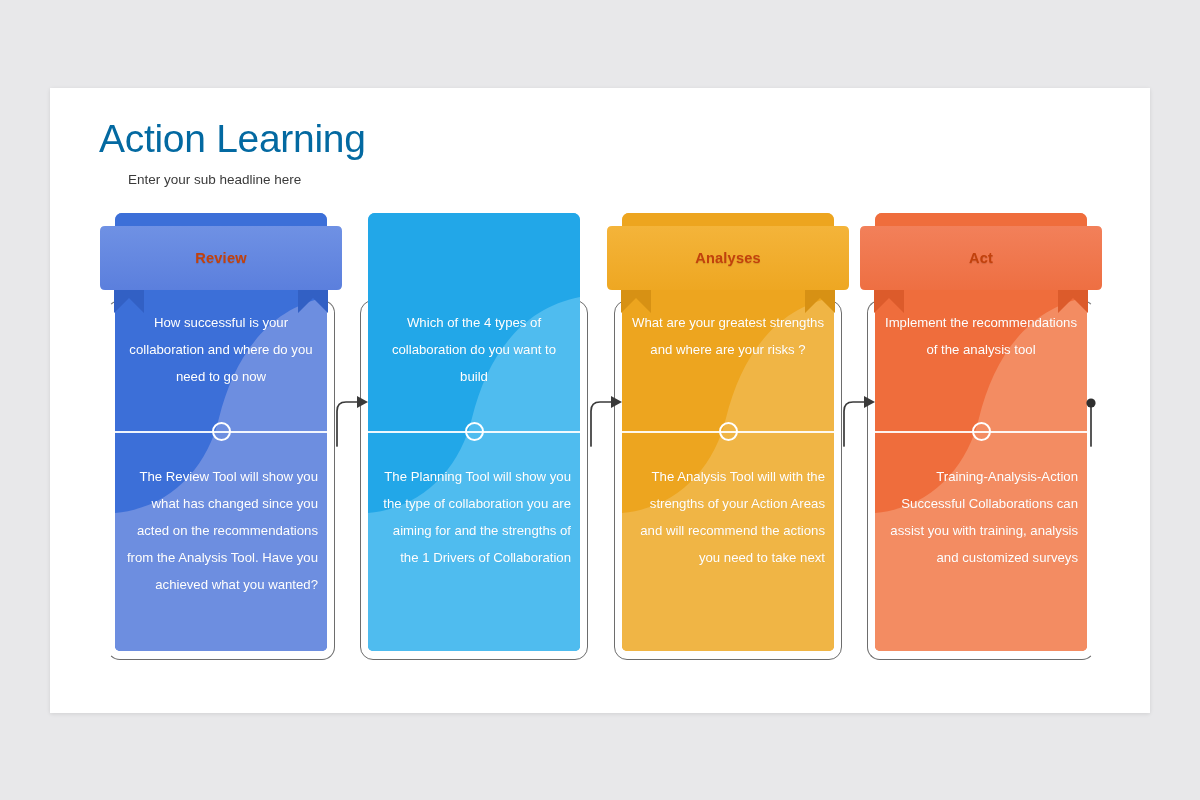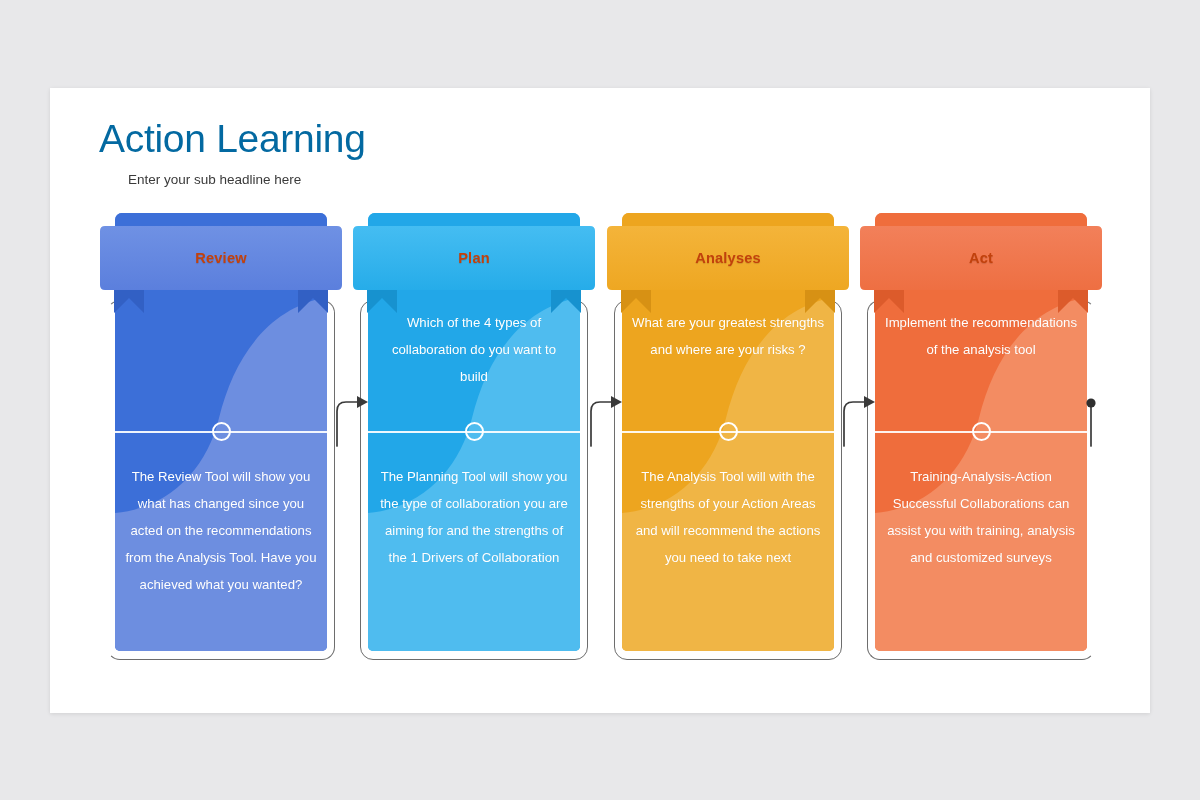--- a/index.html
+++ b/index.html
@@ -76,21 +76,21 @@
   }
 
   
   .txt {
     position:absolute; left:9px; width:194px;
     text-align:center; color:#ffffff;
     font-size:13.2px; line-height:27px; z-index:6;
     text-shadow:0 0 1px rgba(0,0,0,0.07);
   }
   .txt.top { top:96px; }
-  .txt.bot { top:250px; }
+  .txt.bot { top:250px;text-align:right; }
 
   
   .ribbon { position:absolute; left:-9px; top:12px; width:250px; height:65px; z-index:9; }
   .ribbon svg { display:block; width:250px; height:96px; overflow:visible; }
   .ribbon-label {
     position:absolute; left:0; top:0; width:250px; height:65px;
     display:flex; align-items:center; justify-content:center;
     color:#c2410c; font-size:14.6px; font-weight:bold;
     letter-spacing:0.2px;
     text-shadow:0 1px 1px rgba(0,0,0,0.13);
@@ -123,20 +123,21 @@
       <div class="tab" style="background:#3c6fd8"></div>
       <div class="card">
         <div class="card-base" style="background:#3c6fd8"></div>
         <div class="wave">
           <svg viewBox="0 0 212 438" preserveAspectRatio="none">
             <path d="M212,0 L212,438 L0,438 L0,300 C55,295 92,255 104,205 C118,148 150,96 212,84 Z" fill="#6d8ee0"></path>
           </svg>
         </div>
         <div class="divider"></div>
         <div class="ring"></div>
+        <div class="txt top">How successful is your collaboration and where do you need to go now</div>
         <div class="txt bot">The Review Tool will show you what has changed since you acted on the recommendations from the Analysis Tool. Have you achieved what you wanted?</div>
       </div>
       <div class="ribbon">
         <svg viewBox="0 0 250 96" preserveAspectRatio="none">
           <path d="M18,65 L18,88 L33,73 L48,88 L48,65 Z" fill="#3260c4"></path>
           <path d="M202,65 L202,88 L217,73 L232,88 L232,65 Z" fill="#3260c4"></path>
           <defs>
             <linearGradient id="rg0" x1="0" y1="0" x2="0" y2="1">
               <stop offset="0" stop-color="#6f91e4"></stop>
               <stop offset="1" stop-color="#5b7fdd"></stop>
@@ -156,34 +157,20 @@
         <div class="wave">
           <svg viewBox="0 0 212 438" preserveAspectRatio="none">
             <path d="M212,0 L212,438 L0,438 L0,300 C55,295 92,255 104,205 C118,148 150,96 212,84 Z" fill="#4fbcef"></path>
           </svg>
         </div>
         <div class="divider"></div>
         <div class="ring"></div>
         <div class="txt top">Which of the 4 types of collaboration do you want to build</div>
         <div class="txt bot">The Planning Tool will show you the type of collaboration you are aiming for and the strengths of the 1 Drivers of Collaboration</div>
       </div>
-      <div class="ribbon">
-        <svg viewBox="0 0 250 96" preserveAspectRatio="none">
-          <path d="M18,65 L18,88 L33,73 L48,88 L48,65 Z" fill="#1792cf"></path>
-          <path d="M202,65 L202,88 L217,73 L232,88 L232,65 Z" fill="#1792cf"></path>
-          <defs>
-            <linearGradient id="rg1" x1="0" y1="0" x2="0" y2="1">
-              <stop offset="0" stop-color="#45bdf2"></stop>
-              <stop offset="1" stop-color="#26ace9"></stop>
-            </linearGradient>
-          </defs>
-          <path d="M4,6 Q4,1 9,1 L241,1 Q246,1 246,6 L246,60 Q246,65 241,65 L9,65 Q4,65 4,60 Z" fill="url(#rg1)"></path>
-        </svg>
-        <div class="ribbon-label">Plan</div>
-      </div>
     </div>
 
     <div class="col c2">
       <div class="frame"></div>
       <div class="tab" style="background:#eda51f"></div>
       <div class="card">
         <div class="card-base" style="background:#eda51f"></div>
         <div class="wave">
           <svg viewBox="0 0 212 438" preserveAspectRatio="none">
             <path d="M212,0 L212,438 L0,438 L0,300 C55,295 92,255 104,205 C118,148 150,96 212,84 Z" fill="#f0b545"></path>

